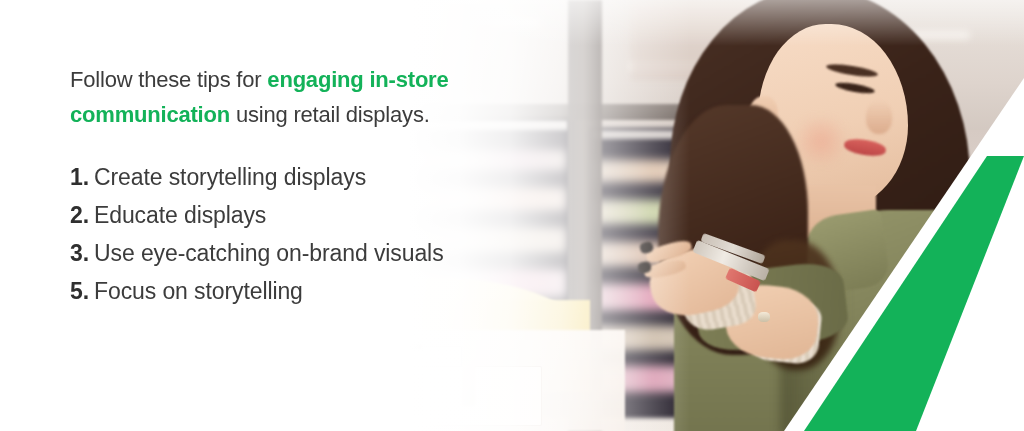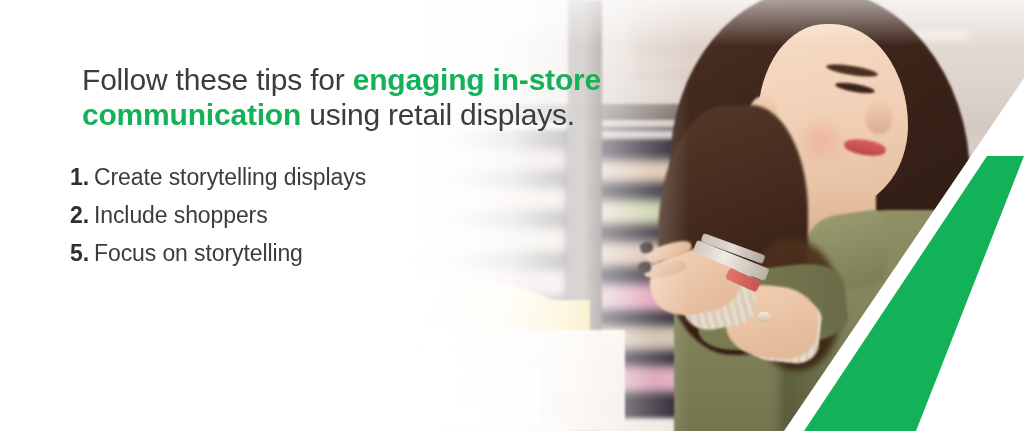--- a/index.html
+++ b/index.html
@@ -191,22 +191,22 @@
   .photo-fade-left{position:absolute;left:0;top:0;width:336px;height:431px;background:#fff;}
   .photo-fade-top{position:absolute;left:330px;top:0;width:694px;height:46px;
     background:linear-gradient(180deg,rgba(255,255,255,.55),rgba(255,255,255,0));}
 
   
   .wedge{position:absolute;right:0;top:0;width:240px;height:431px;pointer-events:none;}
 
   
   .content{position:absolute;left:70px;top:62px;width:540px;}
   .headline{
-    font-size:30px;line-height:35px;color:#3c3c3c;font-weight:400;
-    letter-spacing:-.2px;margin:0 0 26px 12px;
+    font-size:22px;line-height:35px;color:#3c3c3c;font-weight:400;
+    letter-spacing:-.2px;margin:0 0 26px 0;
   }
   .headline .hl{color:#13b259;font-weight:700;}
   .tips{list-style:none;margin:0;padding:0;}
   .tips li{
     font-size:23px;line-height:38px;color:#3c3c3c;font-weight:400;
     letter-spacing:-.1px;white-space:nowrap;
   }
   .tips li .num{font-weight:700;color:#2f2f2f;margin-right:5px;}
 </style>
 </head>
@@ -320,18 +320,19 @@
     <polygon points="240,196 240,431 110,431 18,431" fill="#ffffff"></polygon>
     <polygon points="203,156 240,156 132,431 20,431" fill="#13b259"></polygon>
   </svg>
 
   <div class="content">
 
     <h2 class="headline"><span>Follow these tips for </span><span class="hl">engaging in-store communication</span><span> using retail displays.</span></h2>
 
     <ol class="tips">
       <li><span class="num">1.</span><span>Create storytelling displays</span></li>
-      <li><span class="num">2.</span><span>Include shoppers</span></li>
+      <li><span class="num">2.</span><span>Educate displays</span></li>
+      <li><span class="num">3.</span><span>Use eye-catching on-brand visuals</span></li>
       <li><span class="num">5.</span><span>Focus on storytelling</span></li>
     </ol>
   </div>
 
 </div>
 
 </body></html>

